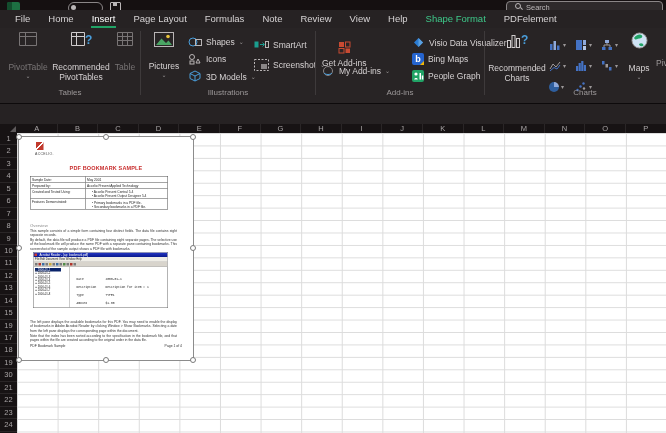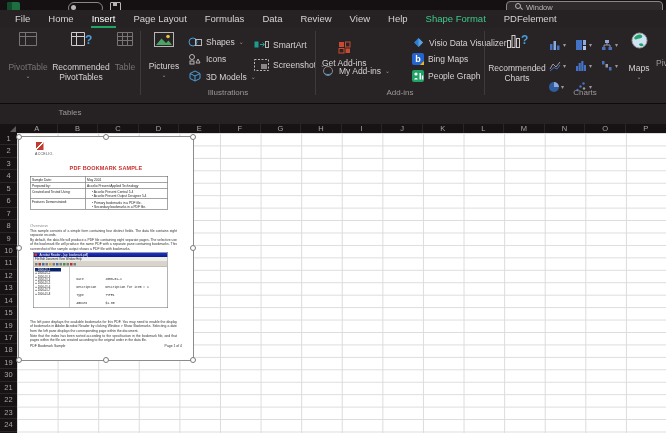--- a/index.html
+++ b/index.html
@@ -93,31 +93,31 @@
 <div class="app">
 
   <div class="titlebar">
     <div class="xllogo"></div>
     <div class="autosave">
         <i></i>
       </div>
     <div class="saveic"></div>
     <div class="searchbox">
       <span class="mag"></span>
-      <span>Window</span>
+      <span>Search</span>
     </div>
   </div>
 
   <div class="tabrow">
     <div class="tab">File</div>
     <div class="tab">Home</div>
     <div class="tab active">Insert</div>
     <div class="tab">Page Layout</div>
     <div class="tab">Formulas</div>
-    <div class="tab">Data</div>
+    <div class="tab">Note</div>
     <div class="tab">Review</div>
     <div class="tab">View</div>
     <div class="tab">Help</div>
     <div class="tab ctx">Shape Format</div>
     <div class="tab">PDFelement</div>
   </div>
 
   <div class="ribbon">
 
     <div class="bigbtn dim" style="left:6px;top:3px;width:44px;">
@@ -133,21 +133,21 @@
         <text x="15" y="13" fill="#4a9edb" font-size="12" font-weight="bold" font-family="Liberation Sans,sans-serif">?</text>
       </svg>
       <span class="lbl">Recommended PivotTables</span>
     </div>
     <div class="bigbtn dim" style="left:112px;top:3px;width:26px;">
       <svg width="18" height="17">
           <path d="M1.5 1.5h15v13h-15z M1.5 5.5h15 M1.5 9.5h15 M6.5 1.5v13 M11.5 1.5v13" fill="none" stroke="#787475"></path>
         </svg>
       <span class="lbl">Table</span>
     </div>
-    <div class="grouplabel" style="left:30px;width:80px;margin-top:20px;">Tables</div>
+    <div class="grouplabel" style="left:30px;width:80px;">Tables</div>
     <div class="vsep" style="left:140px;"></div>
 
     <div class="bigbtn" style="left:146px;top:4px;width:36px;">
       <svg width="20" height="15">
         <rect x="0.5" y="0.5" width="19" height="14" fill="none" stroke="#b9b5b6"></rect>
         <circle cx="14" cy="4.5" r="1.8" fill="#e8c33a"></circle>
         <path d="M2 13l5.5-6.5 4.5 4.5 2.5-2.5 3.5 4.5z" fill="#4aa564"></path>
       </svg>
       <span class="lbl">Pictures</span>
       <span class="chev">⌄</span>

